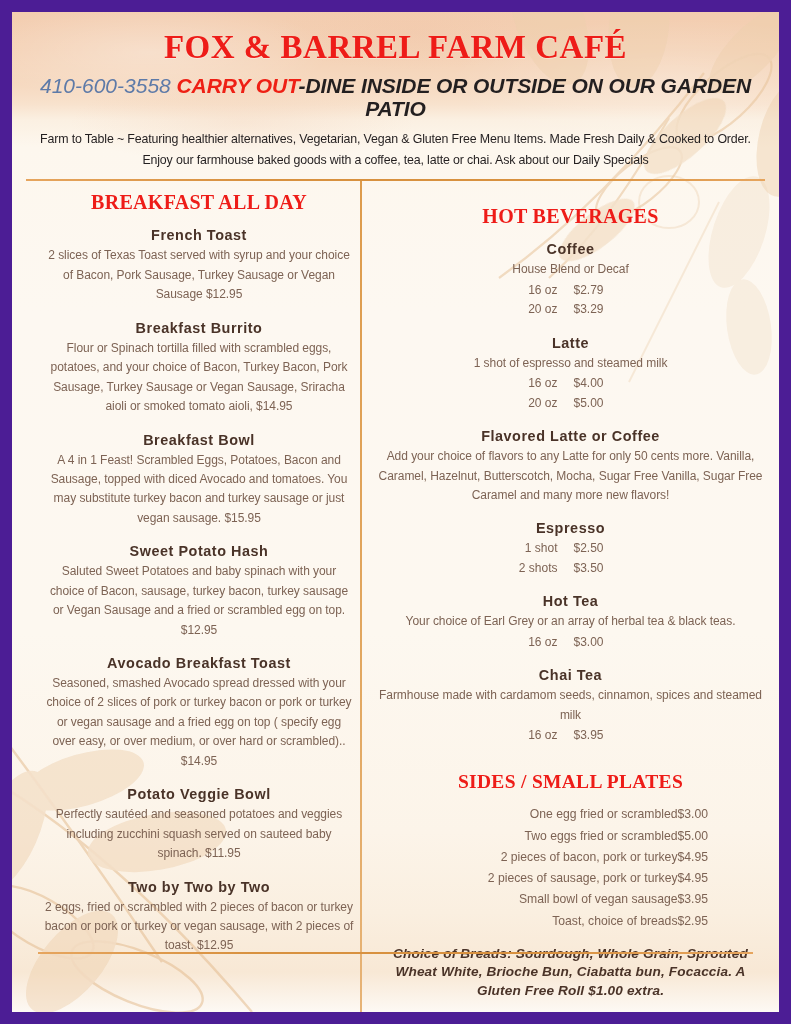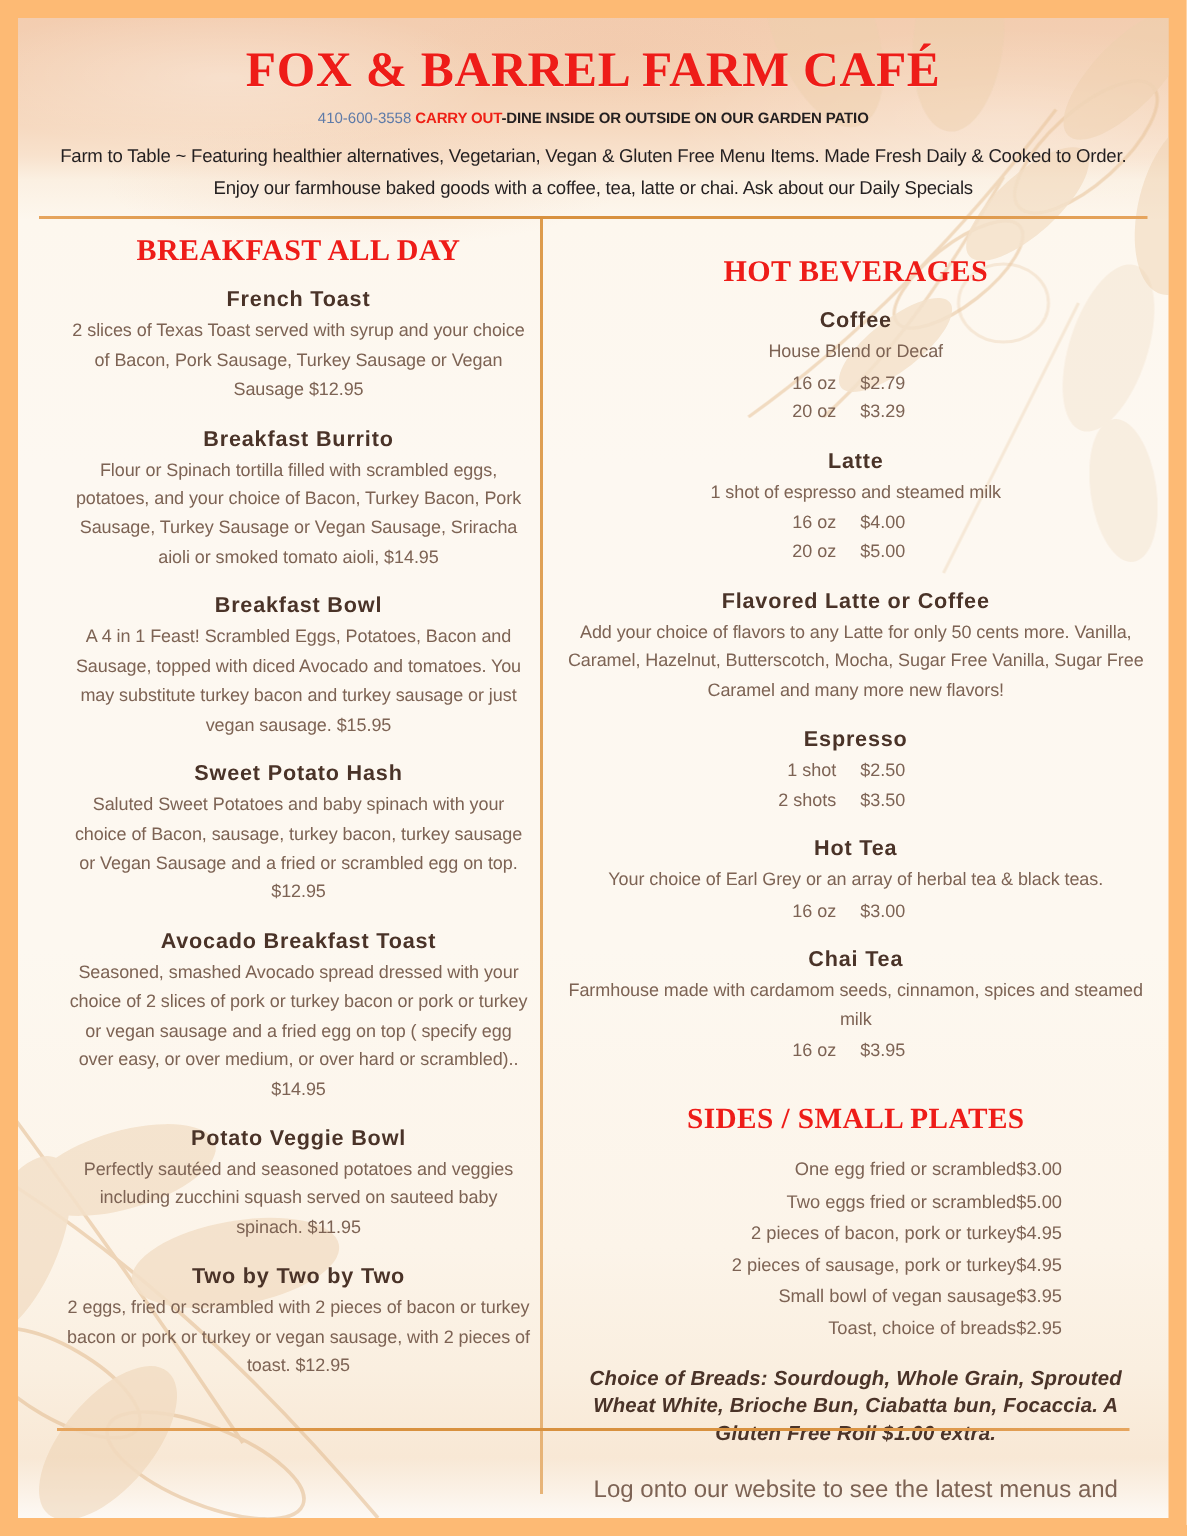--- a/index.html
+++ b/index.html
@@ -6,21 +6,21 @@
   body{
     width:791px;height:1024px;overflow:hidden;
     background:#ffffff;
     font-family:"DejaVu Sans", sans-serif;
   }
 
   
   #page{
     position:relative;
     width:791px;height:1024px;
-    background:#fdba74;
+    background:#4c1d95;
     overflow:hidden;
   }
   #sheet{
     position:absolute;
     left:12px;top:12px;
     width:767px;height:1000px;
     overflow:hidden;
     background:
       linear-gradient(180deg,
         #f3cdb0 0px,
@@ -57,22 +57,23 @@
   #header{position:relative;z-index:3;padding-top:18px;text-align:center;}
   #restaurant-title{
     font-family:"Liberation Serif", serif;
     font-size:33px;font-weight:700;color:#ee1c18;
     letter-spacing:.5px;line-height:1.05;margin:0;
     text-shadow:0 1px 0 rgba(255,255,255,.35);
   }
   #contact-line{
     margin-top:9px;
     font-family:"Liberation Sans", sans-serif;
-    font-size:10px;font-weight:700;line-height:1.1;
+    font-size:21px;font-weight:700;line-height:1.1;
     letter-spacing:-.1px;
+    font-style:italic;
   }
   #phone-number{color:#5d7aa8;font-weight:400;letter-spacing:0px;}
   #carryout-label{color:#ee2015;}
   #dinein-label{color:#231f20;}
   #tagline{
     margin:9px 26px 0 26px;
     font-family:"Liberation Sans", sans-serif;
     font-size:12.4px;color:#231f20;line-height:1.72;
     letter-spacing:-.15px;
   }

